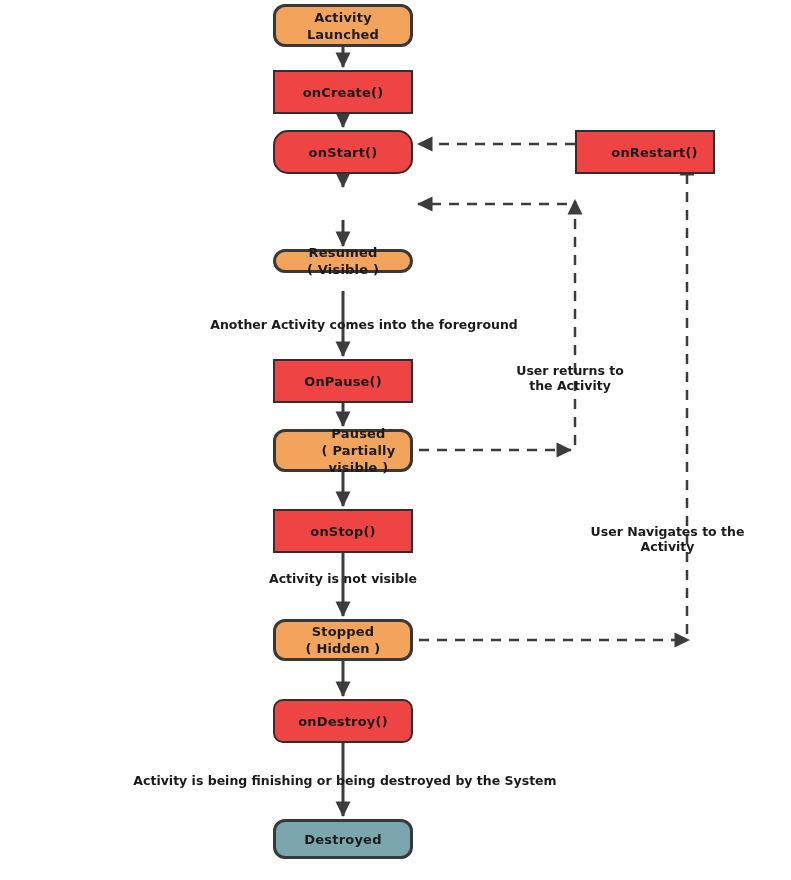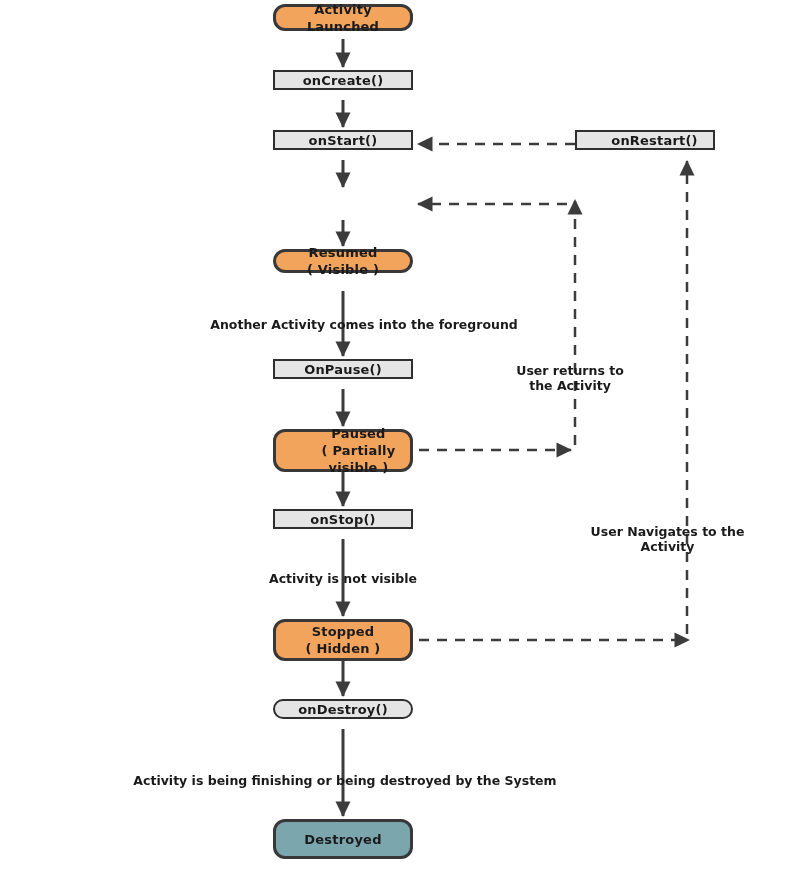--- a/index.html
+++ b/index.html
@@ -31,22 +31,22 @@
     align-items: center;
     justify-content: center;
     text-align: center;
     font-weight: bold;
     font-size: 13px;
     letter-spacing: 0.2px;
     line-height: 17px;
   }
   .callback {
     width: 140px;
-    height: 20px;
-    background: #e5e5e5;
+    height: 44px;
+    background: #ef4444;
     border: 2px solid #2f2f2f;
     text-align: center;
   }
   .state {
     width: 140px;
     background: #f2a35c;
     border: 3px solid #383838;
     border-radius: 12px;
   }
   .terminal {
@@ -97,29 +97,29 @@
       <line x1="575" y1="445" x2="575" y2="200" marker-end="url(#ah)"></line>
 
       <line x1="567" y1="204" x2="418" y2="204" marker-end="url(#ah)"></line>
 
       <line x1="419" y1="640" x2="689" y2="640" marker-end="url(#ah)"></line>
 
       <line x1="687" y1="634" x2="687" y2="161" marker-end="url(#ah)"></line>
     </g>
   </svg>
 
-  <div class="node state" style="left:273px; top:4px; height:27px;">
+  <div class="node state" style="left:273px; top:4px; height:43px;">
     <span>Activity Launched</span>
   </div>
 
   <div class="node callback" style="left:273px; top:70px;">
     <span>onCreate()</span>
   </div>
 
-  <div class="node callback" style="left:273px; top:130px;">
+  <div class="node callback" style="left:273px; top:130px;border-radius:15px;">
     <span>onStart()</span>
   </div>
 
   <div class="node callback" style="left:575px; top:130px;padding-left:19px;">
     <span>onRestart()</span>
   </div>
 
 
   <div class="node state" style="left:273px; top:249px; height:24px;">
     <span>Resumed</span>

